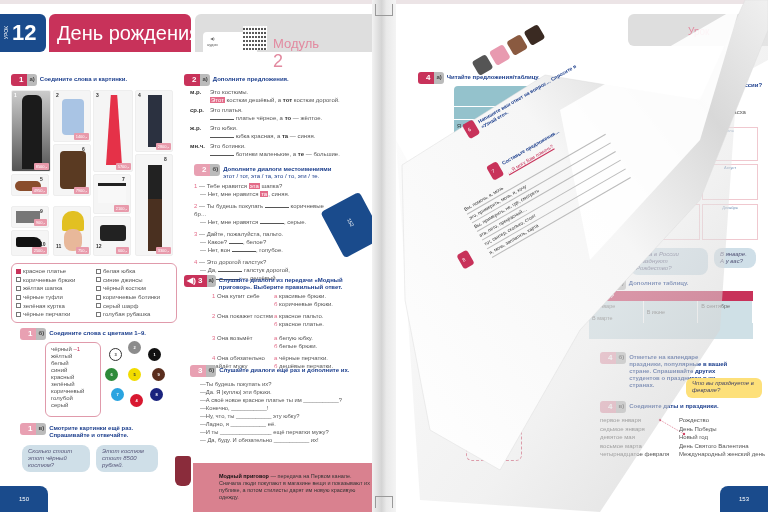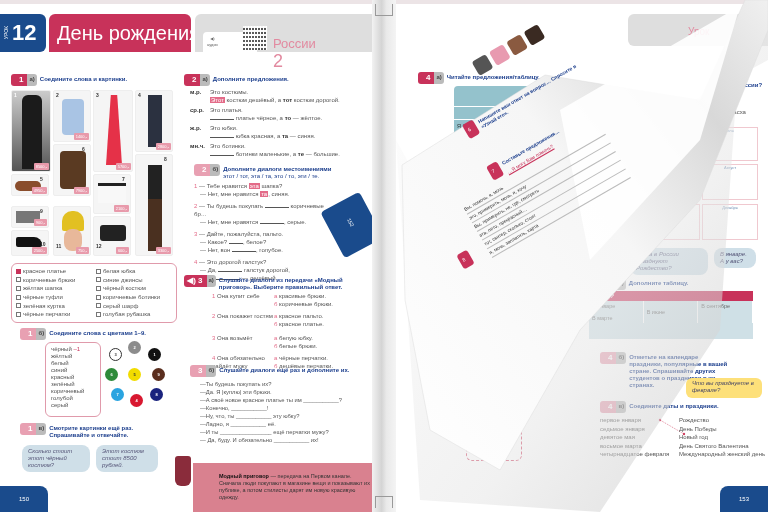--- a/index.html
+++ b/index.html
@@ -68,21 +68,21 @@
   <div class="lesson-tag" style="top:10px">
     <span class="urok">УРОК</span>
     <span class="num">12</span>
   </div>
   <div class="title-bar" style="top:10px">День рождения</div>
   <div class="module-bar" style="top:10px">
     <div class="audio-chip">
       <span class="lbl">◀)<br><span>аудио</span></span>
       <div class="qr"></div>
       <div class="qr2"></div>
-      <div class="module-txt"><span>России</span> <b>2</b></div>
+      <div class="module-txt"><span>Модуль</span> <b>2</b></div>
     </div>
   </div>
 
   <div class="ex" style="left:11px;top:70px">
     <span class="badge">
         <span class="n">1</span>
         <span class="s">а)</span>
       </span>
     <span class="instr">Соедините слова и картинки.</span>
   </div>

